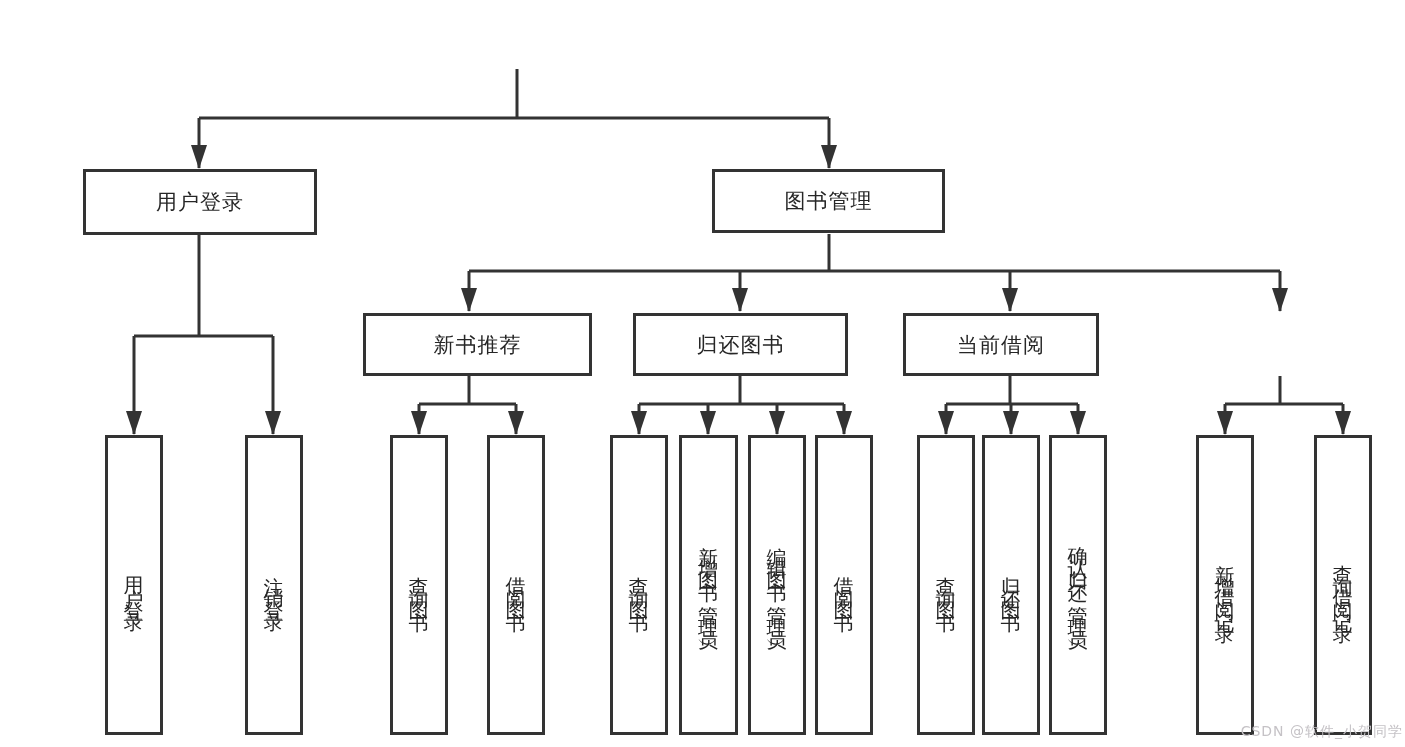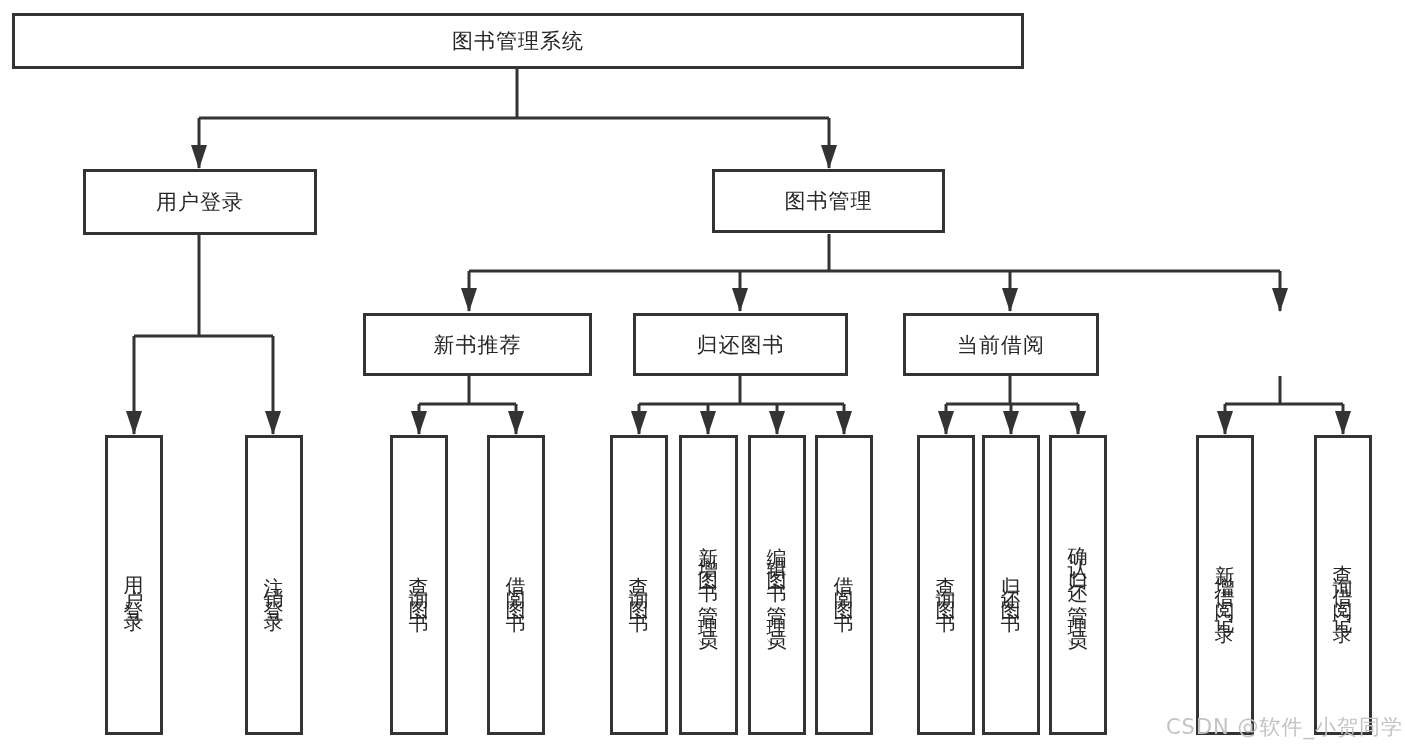--- a/index.html
+++ b/index.html
@@ -16,21 +16,21 @@
     display:flex; align-items:center; justify-content:center;
     color:var(--text);
   }
   .h-label { font-size:21px; letter-spacing:1px; white-space:nowrap; }
   .leaf .v-label {
     writing-mode:vertical-lr; text-orientation:mixed;
     font-size:20px; letter-spacing:12px; line-height:1;
   }
   .watermark {
     position:absolute; right:2px; bottom:6px;
-    font-size:21px; color:var(--wm); letter-spacing:1px; white-space:nowrap;
+    font-size:14px; color:var(--wm); letter-spacing:1px; white-space:nowrap;
   }
 </style>
 </head>
 <body>
 
 <div class="canvas">
 
   <svg class="wires" id="wires" viewBox="0 0 1405 747" xmlns="http://www.w3.org/2000/svg">
     <defs>
       <marker id="ah" viewBox="0 0 24 16" refX="23" refY="8" markerWidth="24" markerHeight="16" orient="auto" markerUnits="userSpaceOnUse">
@@ -65,23 +65,20 @@
       <line x1="708" y1="404" x2="708" y2="434" marker-end="url(#ah)"></line>
       <line x1="777" y1="404" x2="777" y2="434" marker-end="url(#ah)"></line>
       <line x1="844" y1="404" x2="844" y2="434" marker-end="url(#ah)"></line>
       <line x1="946" y1="404" x2="946" y2="434" marker-end="url(#ah)"></line>
       <line x1="1011" y1="404" x2="1011" y2="434" marker-end="url(#ah)"></line>
       <line x1="1078" y1="404" x2="1078" y2="434" marker-end="url(#ah)"></line>
       <line x1="1225" y1="404" x2="1225" y2="434" marker-end="url(#ah)"></line>
       <line x1="1343" y1="404" x2="1343" y2="434" marker-end="url(#ah)"></line>
     </svg>
 
-  <div class="node" style="left:12px;top:13px;width:1012px;height:56px">
-    <span class="h-label">图书管理系统</span>
-  </div>
 
   <div class="node" style="left:83px;top:169px;width:234px;height:66px">
     <span class="h-label">用户登录</span>
   </div>
   <div class="node" style="left:712px;top:169px;width:233px;height:64px">
     <span class="h-label">图书管理</span>
   </div>
 
   <div class="node" style="left:363px;top:313px;width:229px;height:63px">
     <span class="h-label">新书推荐</span>

